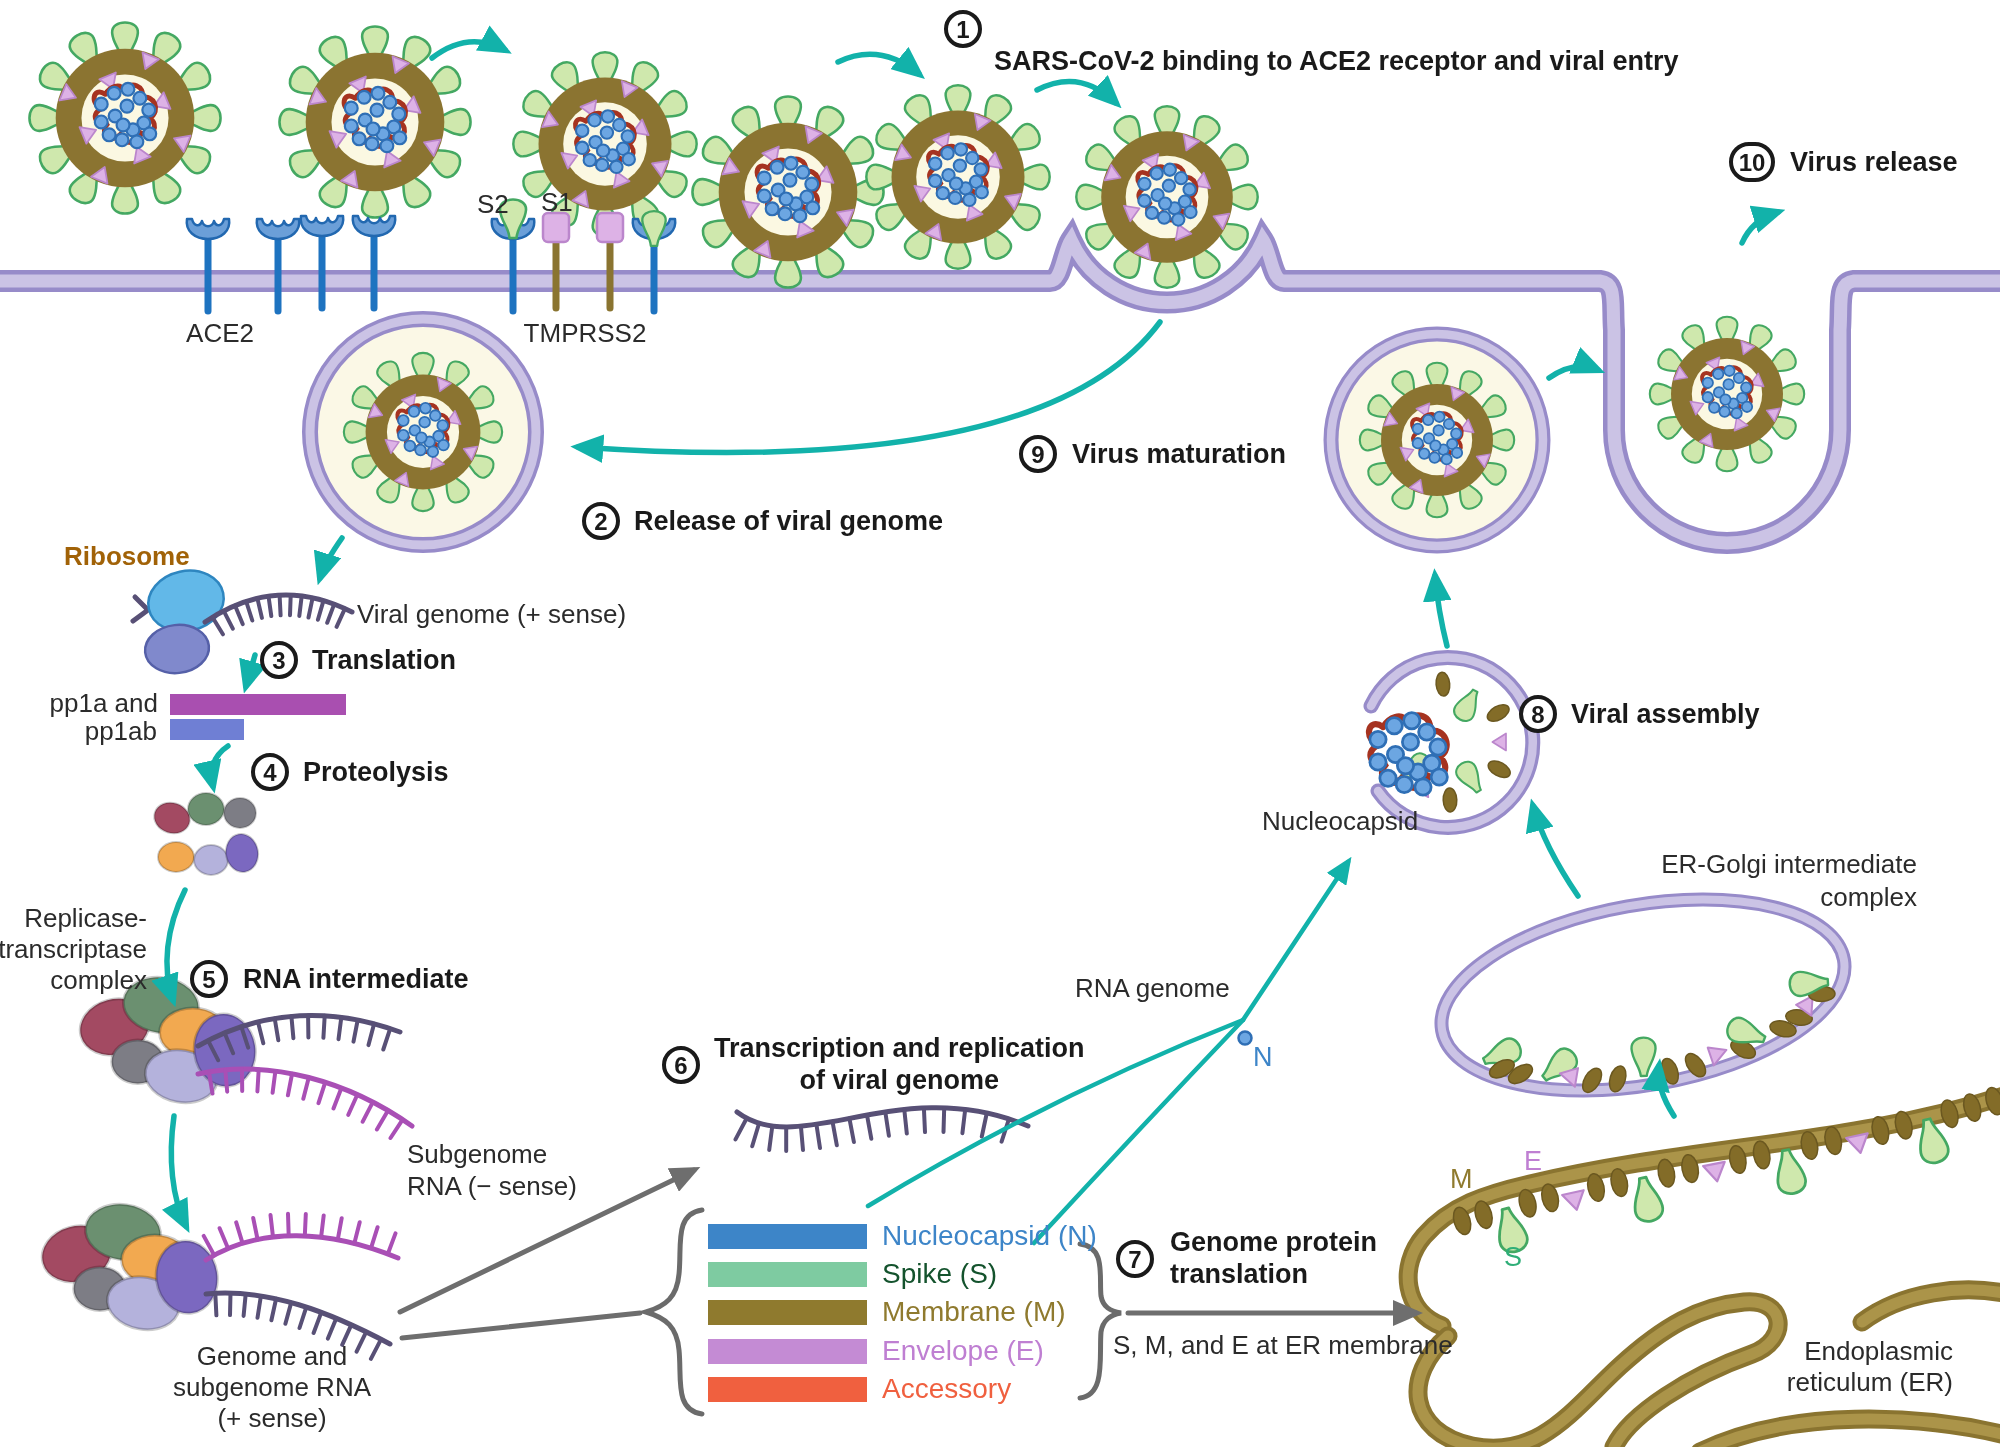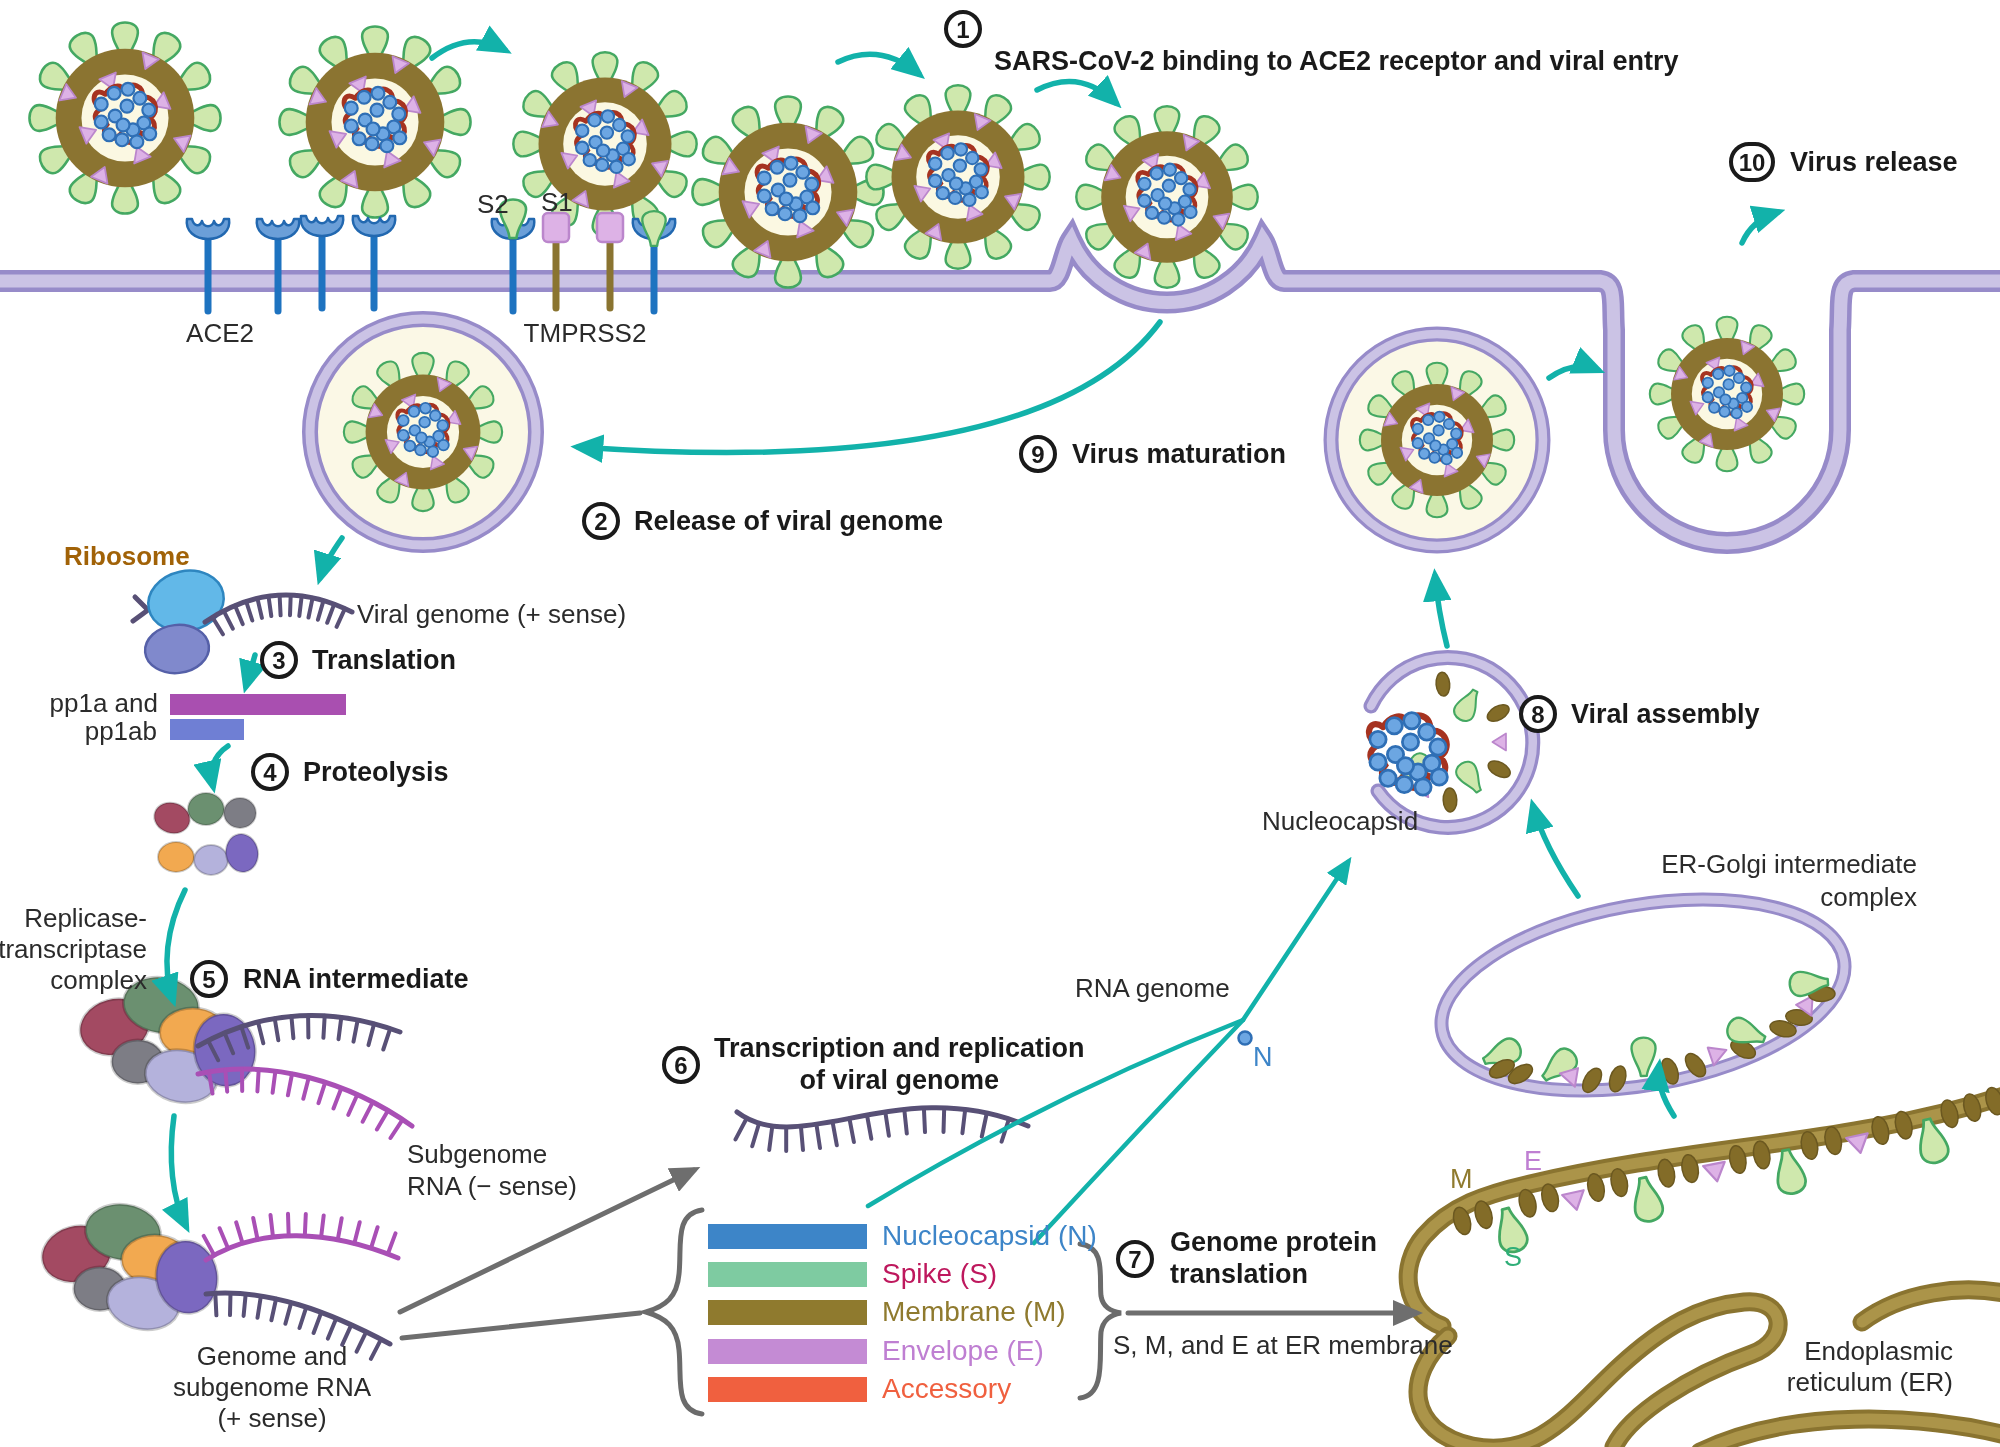--- a/index.html
+++ b/index.html
@@ -438,21 +438,21 @@
 <div class="lbl" style="left: 1504px; top: 1242px; font-size: 27px; color: rgb(47, 174, 120);">S</div>
 <div class="lbl" style="left:1113px;top:1330px;">S, M, and E at ER membrane</div>
 <div class="lbl r" style="right:47px;top:1336px;line-height:31px;"><span>Endoplasmic</span><br><span>reticulum (ER)</span></div>
 
 <div class="legend-row" style="left:708px;top:1224px;">
   <div class="legend-bar" style="background: rgb(61, 133, 200);"></div>
   <div class="legend-label" style="color: rgb(61, 133, 200);">Nucleocapsid (N)</div>
 </div>
 <div class="legend-row" style="left:708px;top:1262px;">
   <div class="legend-bar" style="background: rgb(126, 203, 161);"></div>
-  <div class="legend-label" style="color: #be185d;">Spike (S)</div>
+  <div class="legend-label" style="color: #14532d;">Spike (S)</div>
 </div>
 <div class="legend-row" style="left:708px;top:1300px;">
   <div class="legend-bar" style="background: rgb(143, 122, 46);"></div>
   <div class="legend-label" style="color: rgb(143, 122, 46);">Membrane (M)</div>
 </div>
 <div class="legend-row" style="left:708px;top:1339px;">
   <div class="legend-bar" style="background: rgb(196, 139, 212);"></div>
   <div class="legend-label" style="color: rgb(191, 127, 210);">Envelope (E)</div>
 </div>
 <div class="legend-row" style="left:708px;top:1377px;">

